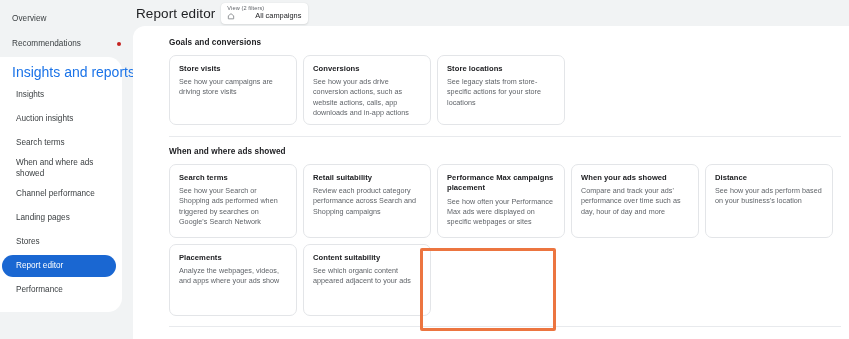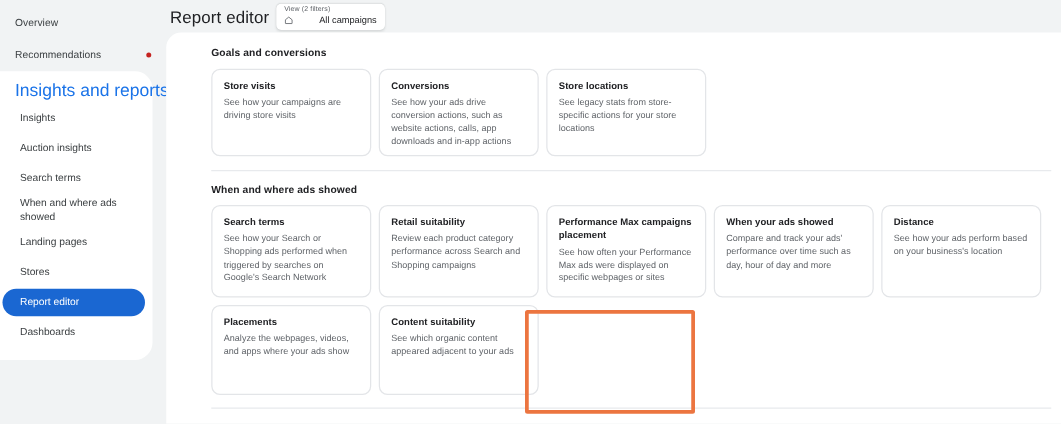--- a/index.html
+++ b/index.html
@@ -206,30 +206,33 @@
       <div class="sub-item">
         <span>Auction insights</span>
       </div>
       <div class="sub-item">
         <span>Search terms</span>
       </div>
       <div class="sub-item">
         <span>When and where ads showed</span>
       </div>
       <div class="sub-item">
+        <span>Channel performance</span>
+      </div>
+      <div class="sub-item">
         <span>Landing pages</span>
       </div>
       <div class="sub-item">
         <span>Stores</span>
       </div>
       <div class="sub-item active">
         <span>Report editor</span>
       </div>
       <div class="sub-item">
-        <span>Dashboards</span>
+        <span>Performance</span>
       </div>
     </div>
   </div>
 
   <div class="main">
 
     <div class="topbar">
       <div class="page-title">Report editor</div>
       <div class="view-chip">
         <div class="vc-top">View (2 filters)</div>

